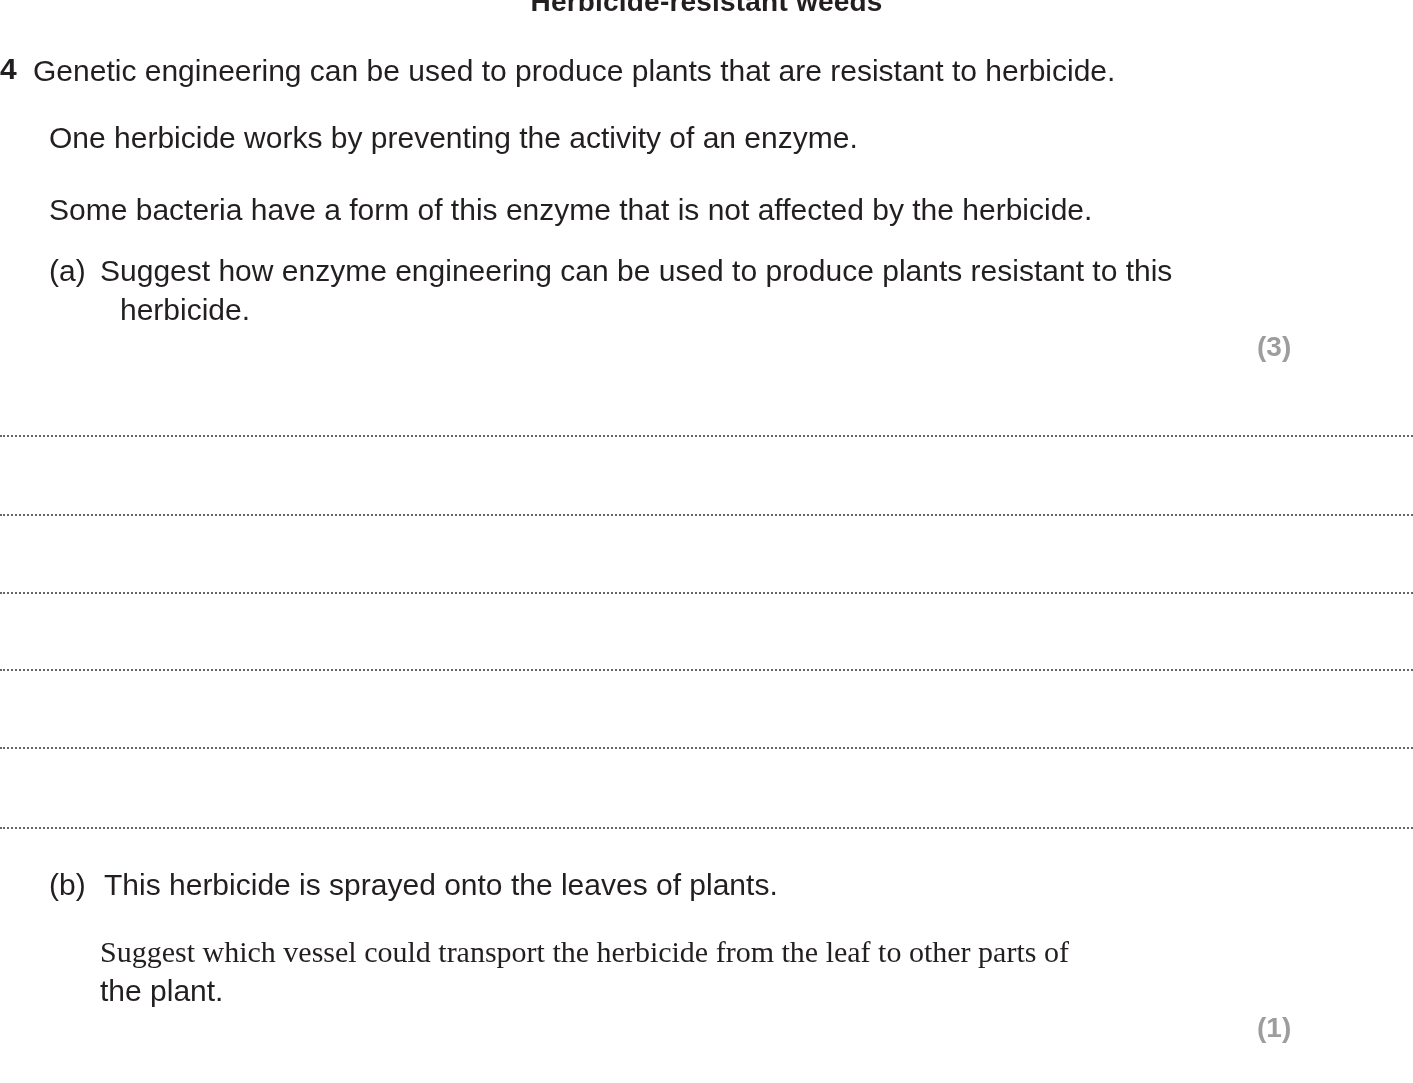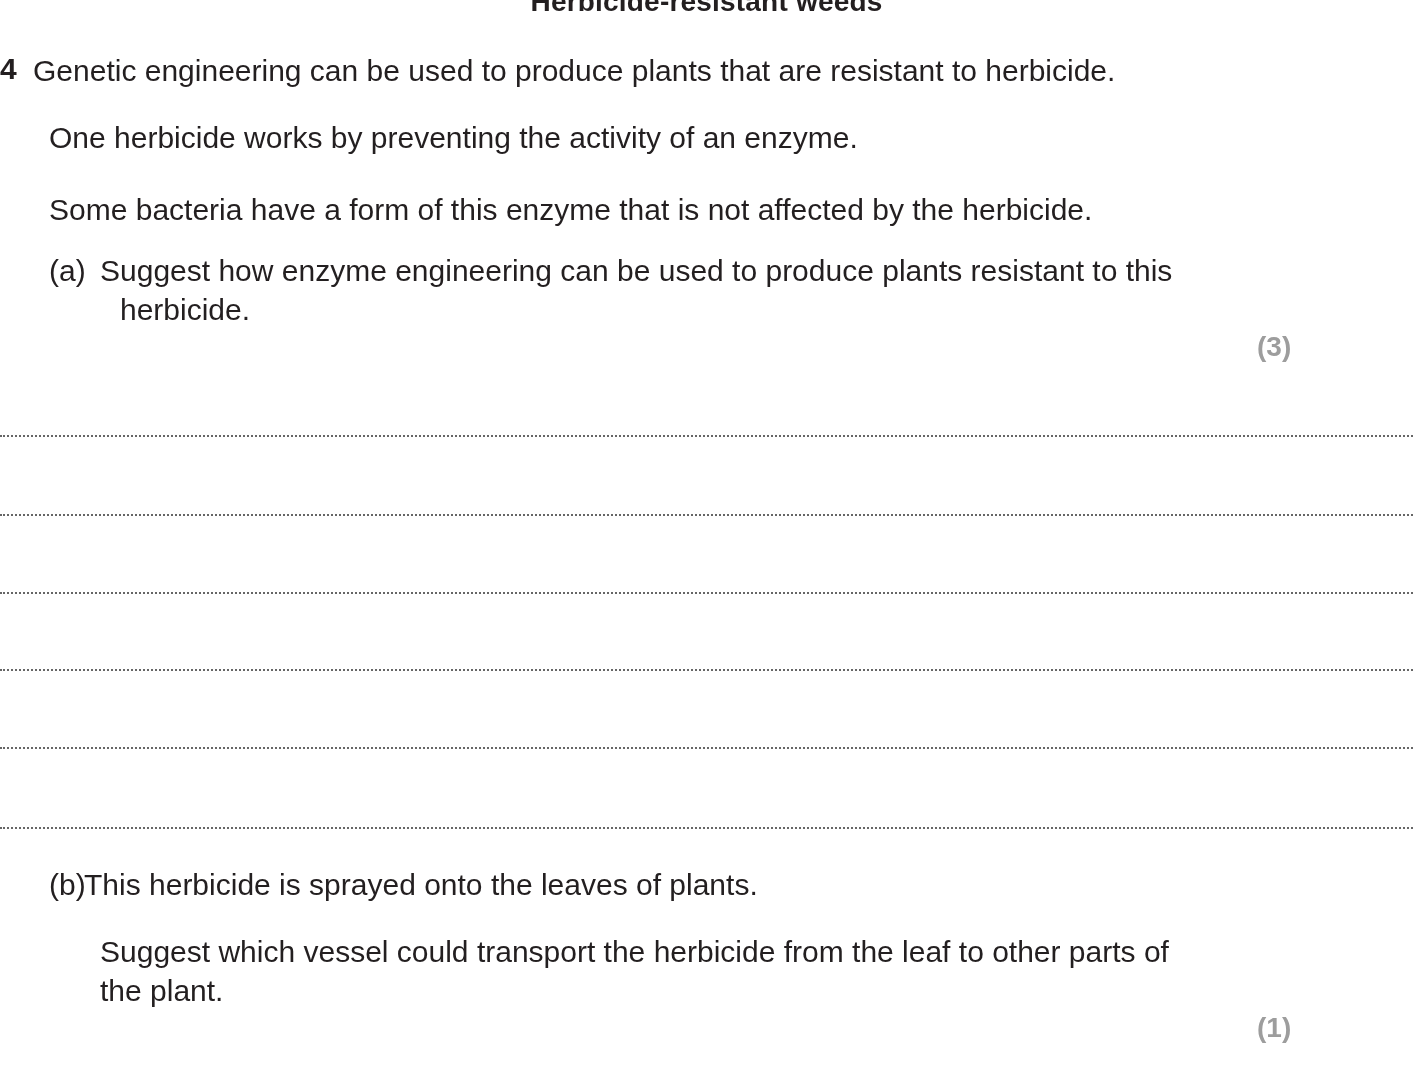--- a/index.html
+++ b/index.html
@@ -41,17 +41,17 @@
   <div>
     <div class="answer-line" style="top:435px;"></div>
     <div class="answer-line" style="top:514px;"></div>
     <div class="answer-line" style="top:592px;"></div>
     <div class="answer-line" style="top:669px;"></div>
     <div class="answer-line" style="top:747px;"></div>
     <div class="answer-line" style="top:827px;"></div>
   </div>
 
   <div class="abs txt" style="left:49px; top:865px;">(b)</div>
-  <div class="abs txt" style="left:84px; top:865px;">This herbicide is sprayed onto the leaves of plants.</div>
-  <div class="abs txt" style="left:100px; top:932px;">Suggest which vessel could transport the herbicide from the leaf to other parts of</div>
+  <div class="abs txt" style="left:104px; top:865px;">This herbicide is sprayed onto the leaves of plants.</div>
+  <div class="abs txt" style="left:100px; top:932px;font-family:Liberation Serif, serif;">Suggest which vessel could transport the herbicide from the leaf to other parts of</div>
   <div class="abs txt" style="left:100px; top:971px;">the plant.</div>
   <div class="abs marks" style="left:1257px; top:1012px;">(1)</div>
 </div>
 
 </body></html>

